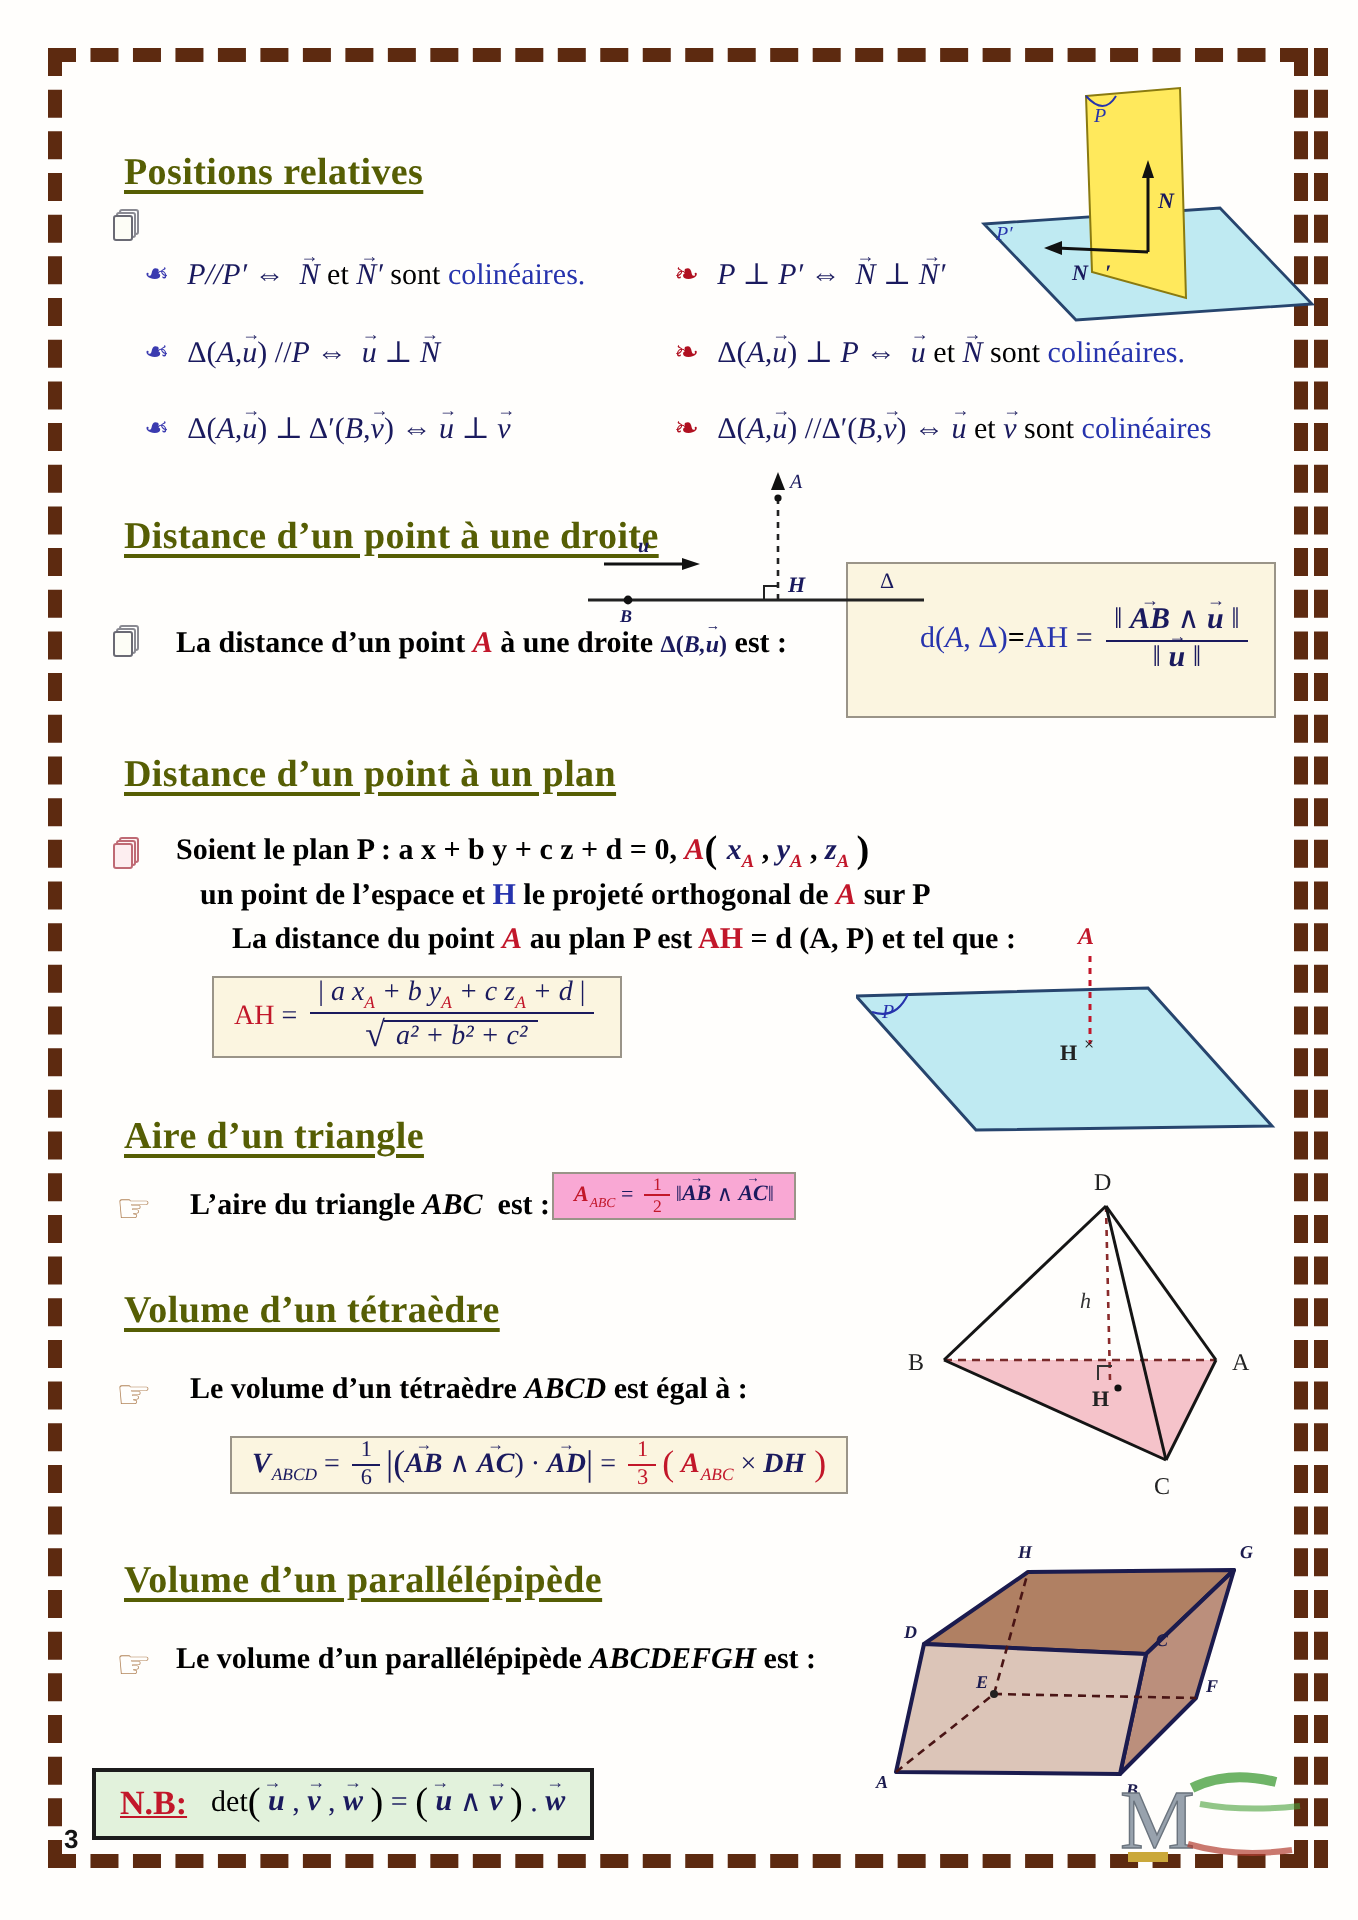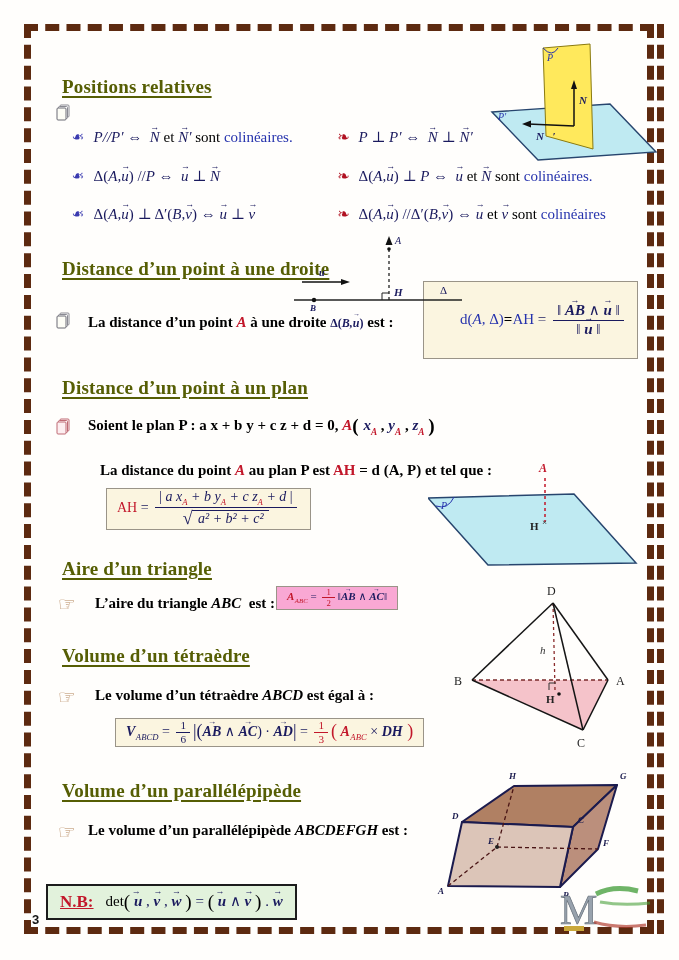--- a/index.html
+++ b/index.html
@@ -123,21 +123,24 @@
 
   <div class="sec" style="left:62px;top:377px">Distance d’un point à un plan</div>
   <svg class="pages pink" style="left:56px;top:418px" width="16" height="19" viewBox="0 0 16 19">
     <rect x="4" y="1" width="9" height="12" rx="1" fill="#fff5f5" stroke="#bf6a74"></rect>
     <rect x="2.5" y="2.5" width="9" height="12" rx="1" fill="#fff5f5" stroke="#bf6a74"></rect>
     <rect x="1" y="4" width="9" height="12" rx="1" fill="#fdeef0" stroke="#a85560"></rect>
   </svg>
   <div class="sent" style="left:88px;top:415px">
     <span class="fline"><span class="k">Soient le plan P : a x + b y + c z + d = 0, </span><span class="r i">A</span><span class="k lg">( </span><span class="m i">x</span><span class="r sub">A</span><span class="k"> , </span><span class="m i">y</span><span class="r sub">A</span><span class="k"> , </span><span class="m i">z</span><span class="r sub">A</span><span class="k"> </span><span class="k lg">)</span></span>
   </div>
-  <div class="sent" style="left:100px;top:462px">
+  <div class="sent" style="left:100px;top:440px">
+    <span class="fline"><span class="k">un point de l’espace et </span><span class="b">H</span><span class="k"> le projeté orthogonal de </span><span class="r i">A</span><span class="k"> sur P</span></span>
+  </div>
+  <div class="sent" style="left:116px;top:462px">
     <span class="fline"><span class="k">La distance du point </span><span class="r i">A</span><span class="k"> au plan P est </span><span class="r">AH</span><span class="k"> = d (A, P) et tel que :</span></span>
   </div>
   <div class="fbox" style="left:106px;top:488px;font-size:14px">
     <span class="fline"><span class="r">AH </span><span class="m">= </span><span class="frac m"><span class="num"><span class="m">| </span><span class="m i">a x</span><span class="r sub">A</span><span class="m i"> + b y</span><span class="r sub">A</span><span class="m i"> + c z</span><span class="r sub">A</span><span class="m i"> + d </span><span class="m">|</span></span><span class="den"><span class="m lg">√</span><span class="m i ovl"> a² + b² + c² </span></span></span></span>
   </div>
 
   <svg class="dsvg" style="left:428px;top:456px" width="235" height="115" viewBox="0 0 235 115">
     <polygon points="0,42 146,38 208,107 60,109" style="fill:var(--plane_cyan)" stroke="#27456e" stroke-width="1.5"></polygon>
     <path d="M26,41 Q20,54 8,50" fill="none" stroke="#2633ad" stroke-width="1"></path>
     <text x="13" y="53" font-size="10" font-style="italic" fill="#2633ad">P</text>

